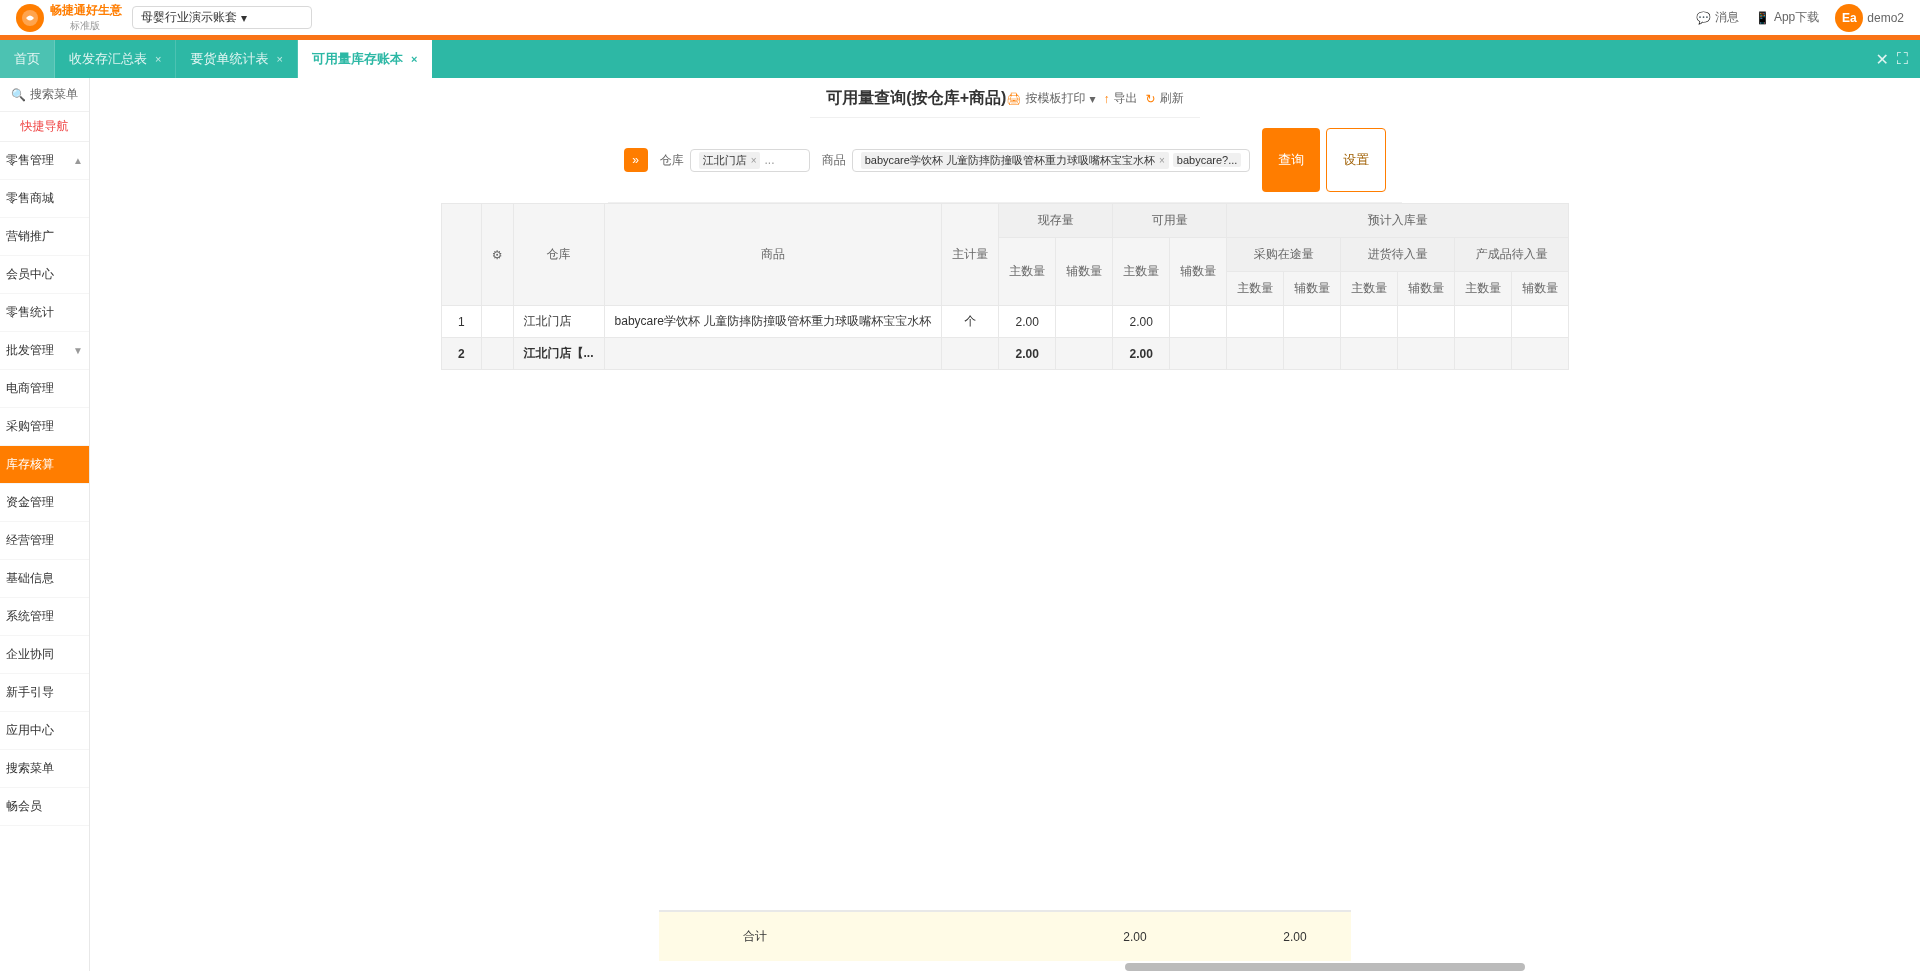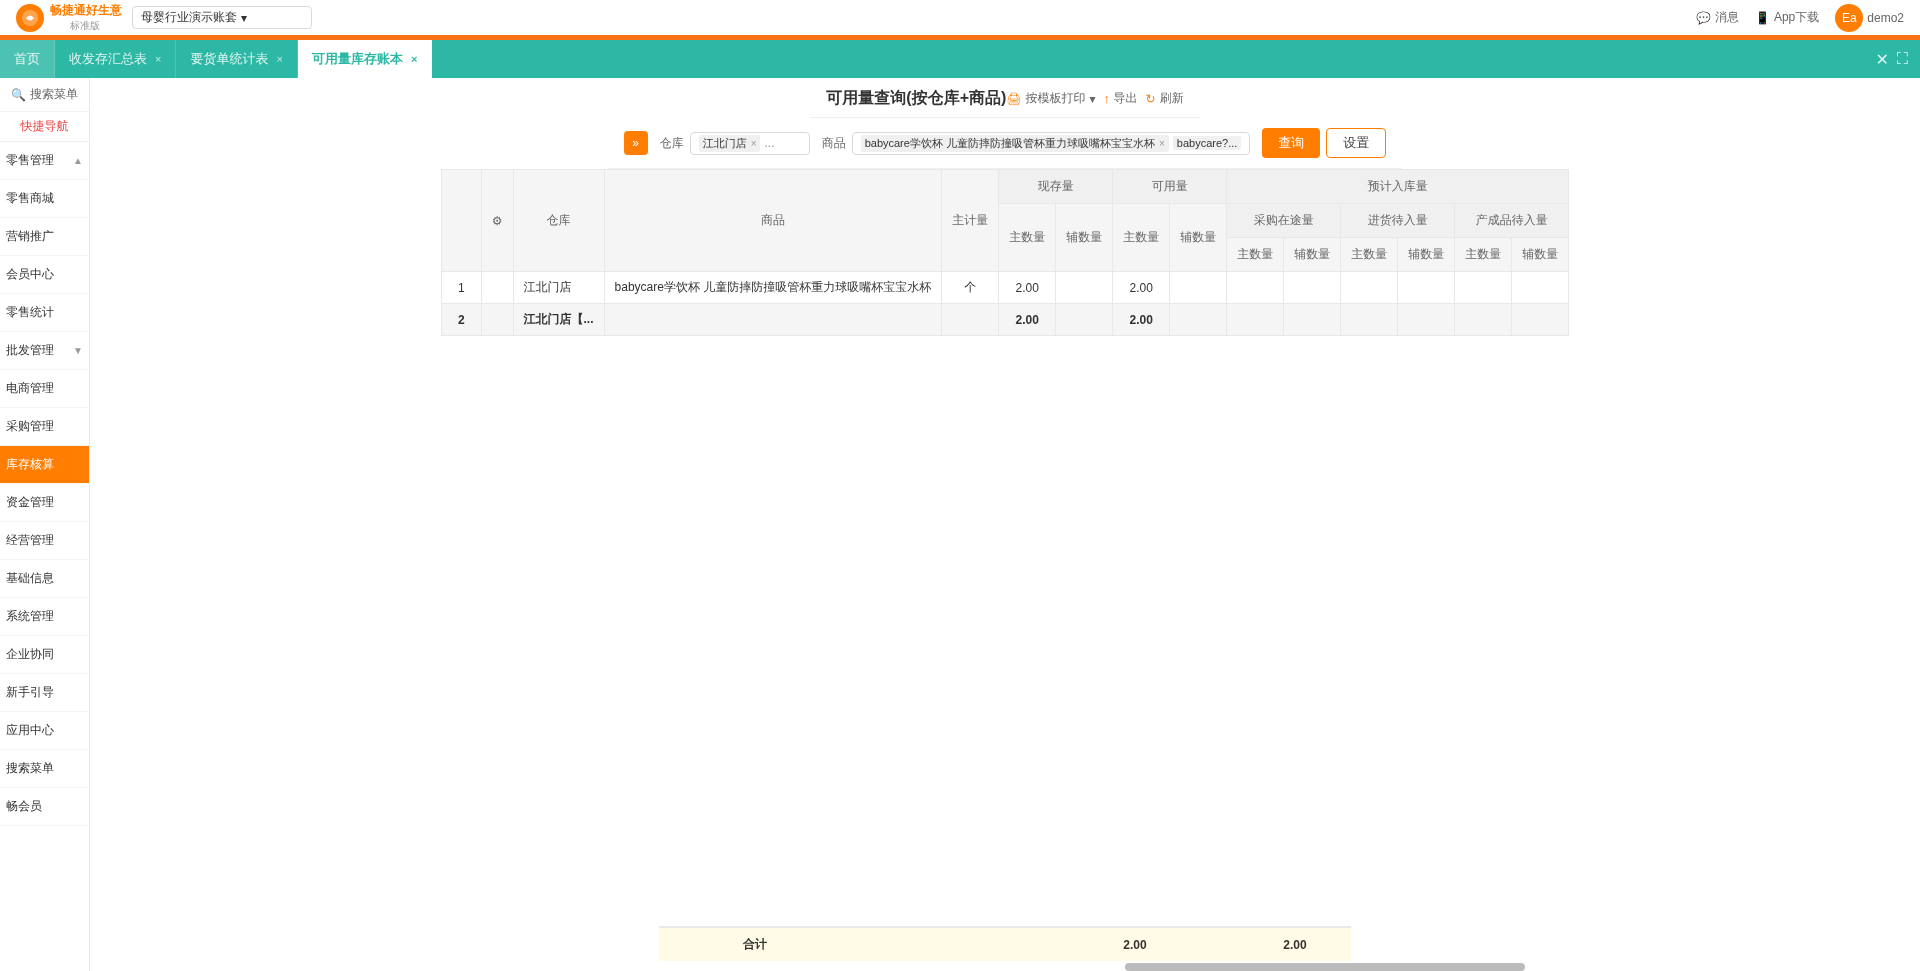--- a/index.html
+++ b/index.html
@@ -62,21 +62,21 @@
       cursor: pointer;
     }
     .avatar {
       width: 28px;
       height: 28px;
       border-radius: 50%;
       background: #ff7d00;
       display: flex; align-items: center; justify-content: center;
       color: #fff;
       font-size: 12px;
-      font-weight: normal;
+      font-weight: bold;
     }
 
     
     .tab-bar {
       background: #2db8a5;
       height: 38px;
       display: flex;
       align-items: stretch;
       flex-shrink: 0;
       position: relative;
@@ -300,24 +300,24 @@
       background: #ff7d00;
       color: #fff;
       border: none;
       border-radius: 4px;
       padding: 5px 16px;
       font-size: 13px;
       cursor: pointer;
     }
     .btn-setting {
       background: #fff;
-      color: #404040;
+      color: #a16207;
       border: 1px solid #ff7d00;
       border-radius: 4px;
-      padding: 5px 16px;
+      padding: 22px 16px;
       font-size: 13px;
       cursor: pointer;
     }
 
     
     .table-container {
       flex: 1;
       overflow: auto;
       background: #fff;
     }
@@ -348,23 +348,23 @@
     }
     .row-even { background: #fff; }
     .row-subtotal { background: #f5f5f5; font-weight: bold; }
 
     
     .table-footer {
       background: #fffbe6;
       border-top: 2px solid #e8e8e8;
       display: flex;
       align-items: center;
-      padding: 8px 16px;
-      font-size: 12px;
-      font-weight: bold;
+      padding: 16px 16px;
+      font-size: 12px;
+      font-weight: normal;
     }
     .footer-label {
       width: 160px;
       text-align: center;
     }
 
     
     .table-scrollbar {
       height: 10px;
       background: #f0f0f0;

